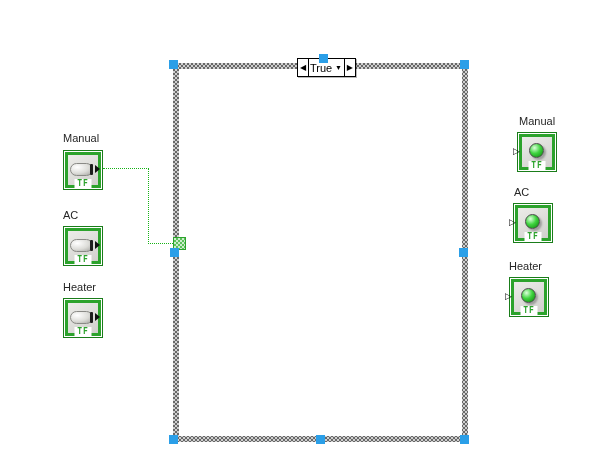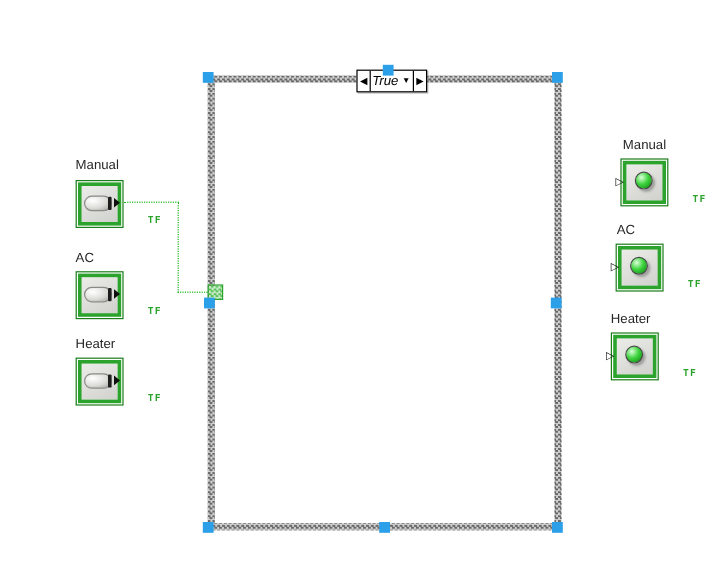--- a/index.html
+++ b/index.html
@@ -22,21 +22,21 @@
   .selector {
     position:absolute; left:297px; top:58px; width:59px; height:19px;
     box-sizing:border-box; background:#fff; border:1px solid #000;
     box-shadow:1px 1px 0 rgba(0,0,0,.28);
     display:flex; align-items:center; z-index:5;
     font-size:11px; color:#000; user-select:none;
   }
   .sel-arrow { font-size:8px; line-height:8px; padding:0 1px; }
   .sel-prev { border-right:1px solid #000; align-self:stretch; display:flex; align-items:center; padding:0 2px; }
   .sel-next { border-left:1px solid #000; align-self:stretch; display:flex; align-items:center; padding:0 2px; }
-  .sel-name { flex:1; text-align:center; font-size:11px;font-style:italic; }
+  .sel-name { flex:1; text-align:center; font-size:11px; }
   .sel-drop { font-size:7px; line-height:7px; padding:0 2px; }
 
   .handle {
     position:absolute; width:9px; height:9px; background:#2b9fe8; z-index:6;
   }
 
   .tunnel {
     position:absolute; left:173px; top:237px; width:13px; height:13px;
     box-sizing:border-box; border:1px solid #2ca32c; z-index:4;
     background: repeating-conic-gradient(#5cc25c 0% 25%, #cdeccd 0% 50%);
@@ -85,21 +85,21 @@
   }
   .ind-arrow {
     position:absolute; left:-5px; top:14px; font-size:9px; line-height:9px;
     color:#000; z-index:5;
   }
   
   .tf-tab {
     position:absolute; left:50%; bottom:-3px; transform:translateX(-50%);
     width:17px; height:9px; background:#fff; text-align:center;
     font-family:"DejaVu Sans Mono", monospace; font-weight:bold;
-    font-size:8px; line-height:9px; letter-spacing:1px; color:#2ca32c;margin-left:46px;
+    font-size:8px; line-height:9px; letter-spacing:1px; color:#2ca32c;
   }
 </style>
 </head>
 <body>
 
 <div class="canvas">
 
   <div class="wire-h" style="left:103px; top:168px; width:46px;"></div>
   <div class="wire-v" style="left:148px; top:168px; height:76px;"></div>
   <div class="wire-h" style="left:148px; top:243px; width:27px;"></div>

